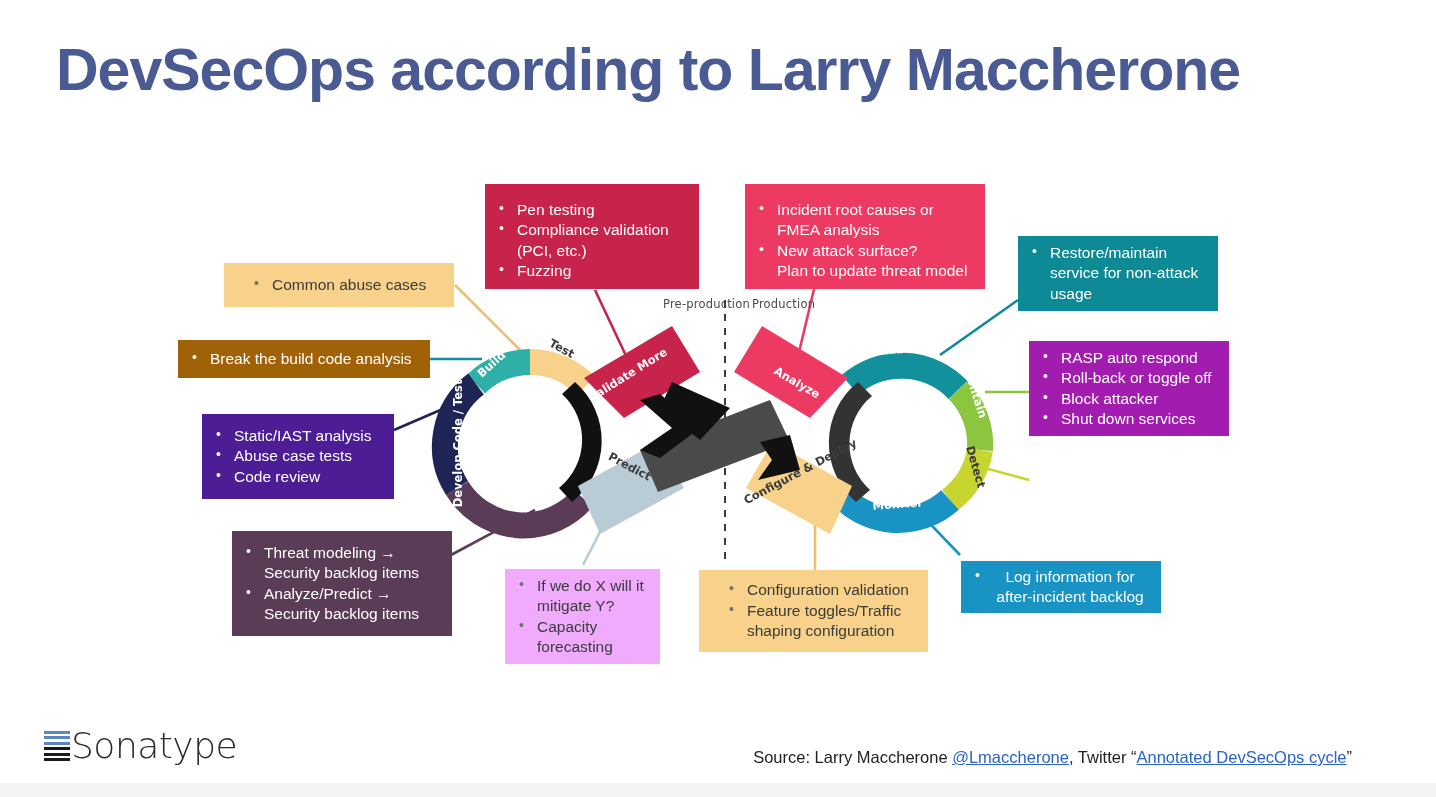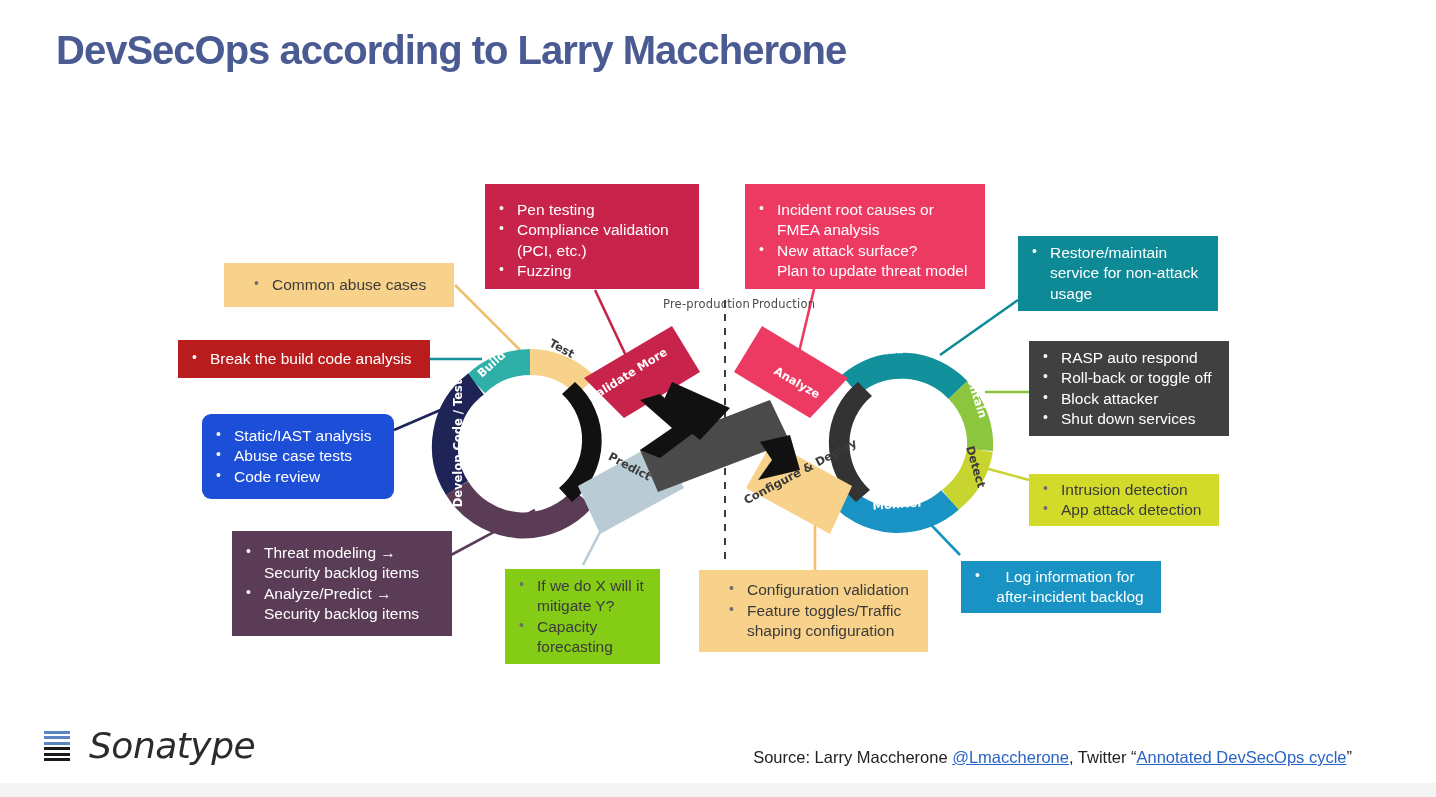--- a/index.html
+++ b/index.html
@@ -8,22 +8,22 @@
     width:1436px;height:797px;
     background:#ffffff;
     font-family:"Liberation Sans", sans-serif;
     overflow:hidden;
     position:relative;
   }
   .slide{position:absolute;inset:0;background:#fff;}
 
   
   .title{
-    position:absolute;left:56px;top:28px;
-    font-size:40px;font-weight:bold;
+    position:absolute;left:56px;top:36px;
+    font-size:59px;font-weight:bold;
     color:#4A5A92;
     letter-spacing:-1px;
     white-space:nowrap;
   }
 
   
   .stage{position:absolute;left:0;top:150px;width:1436px;height:540px;}
   .stage svg{position:absolute;left:0;top:0;}
 
   
@@ -51,42 +51,42 @@
 
   .t-dark  li{color:#3b3b3b;}
   .t-dark  li::before{color:#6b6b6b;}
   .t-light li{color:#ffffff;}
   .t-light li::before{color:#ffffff;}
 
   
   .c-amber   {background:#F8D28A;padding-left:28px;}
   .c-crimson {background:#C8234A;}
   .c-pink    {background:#ED3A63;}
-  .c-teal    {background:#b91c1c;}
+  .c-teal    {background:#a16207;}
   .c-teal2   {background:#0E8A96;}
-  .c-navy    {background:#1d4ed8;border-radius:9px;}
+  .c-navy    {background:#4c1d95;}
   .c-purple  {background:#5B3C56;}
-  .c-steel   {background:#84cc16;}
-  .c-green   {background:#404040;}
+  .c-steel   {background:#f0abfc;}
+  .c-green   {background:#a21caf;}
   .c-lime    {background:#D2DB2A;}
   .c-blue    {background:#1893C4;}
 
   
   .phase{
     position:absolute;
     font-size:11.5px;
     color:#4a4a4a;
     font-family:"DejaVu Sans", sans-serif;
     letter-spacing:.2px;
   }
 
   
   .footer{position:absolute;left:0;bottom:0;width:1436px;height:70px;background:#fff;}
   .footer-rule{position:absolute;left:0;bottom:0;width:1436px;height:14px;background:#f4f4f4;}
-  .logo{position:absolute;left:44px;top:728px;display:flex;align-items:center;gap:19px;font-style:italic;}
+  .logo{position:absolute;left:44px;top:728px;display:flex;align-items:center;gap:1px;}
   .logo-mark{width:26px;height:30px;display:flex;flex-direction:column;justify-content:space-between;}
   .logo-mark i{display:block;height:3px;width:100%;}
   .logo-mark i.b{background:#5B86C4;}
   .logo-mark i.k{background:#1a1a1a;}
   .logo-word{font-size:36px;color:#2b2b2b;font-family:"DejaVu Sans", sans-serif;font-weight:300;letter-spacing:-.5px;line-height:1;}
   .source{
     position:absolute;right:84px;top:748px;
     font-size:16.5px;color:#222;
     white-space:nowrap;
   }
@@ -253,26 +253,20 @@
   </div>
 
   <div class="box c-navy t-light" style="left:202px;top:414px;width:192px;height:85px;">
     <ul>
       <li>Static/IAST analysis</li>
       <li>Abuse case tests</li>
       <li>Code review</li>
     </ul>
   </div>
 
-  <div class="box c-lime t-dark" style="left:1029px;top:474px;width:190px;height:52px;">
-    <ul>
-      <li>Intrusion detection</li>
-      <li>App attack detection</li>
-    </ul>
-  </div>
 
   <div class="box c-purple t-light" style="left:232px;top:531px;width:220px;height:105px;">
     <ul>
       <li>Threat modeling →</li>
       <li class="cont">Security backlog items</li>
       <li>Analyze/Predict →</li>
       <li class="cont">Security backlog items</li>
     </ul>
   </div>
 

